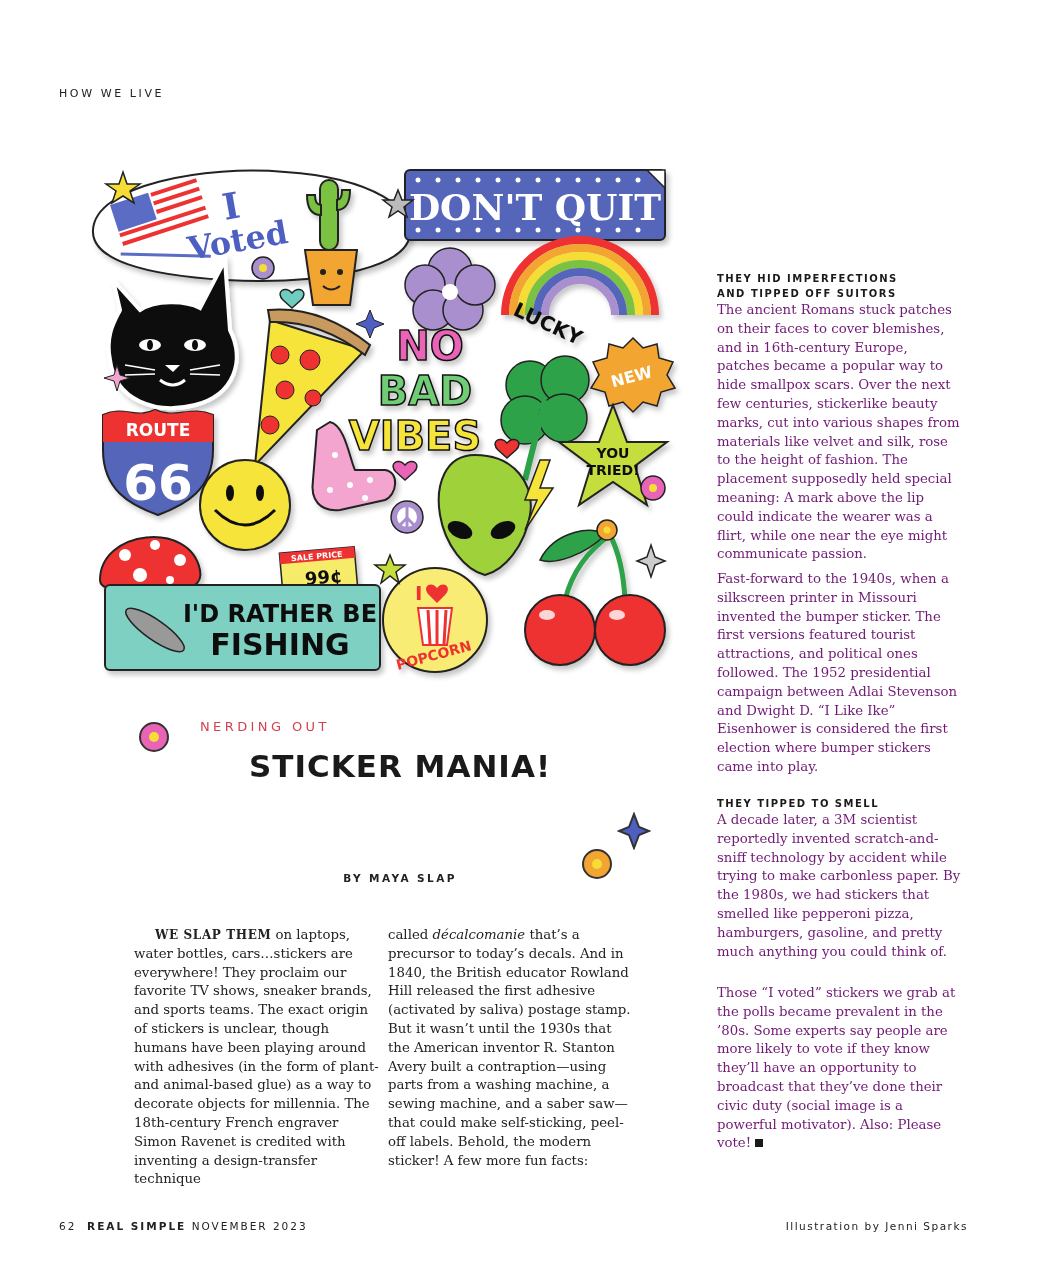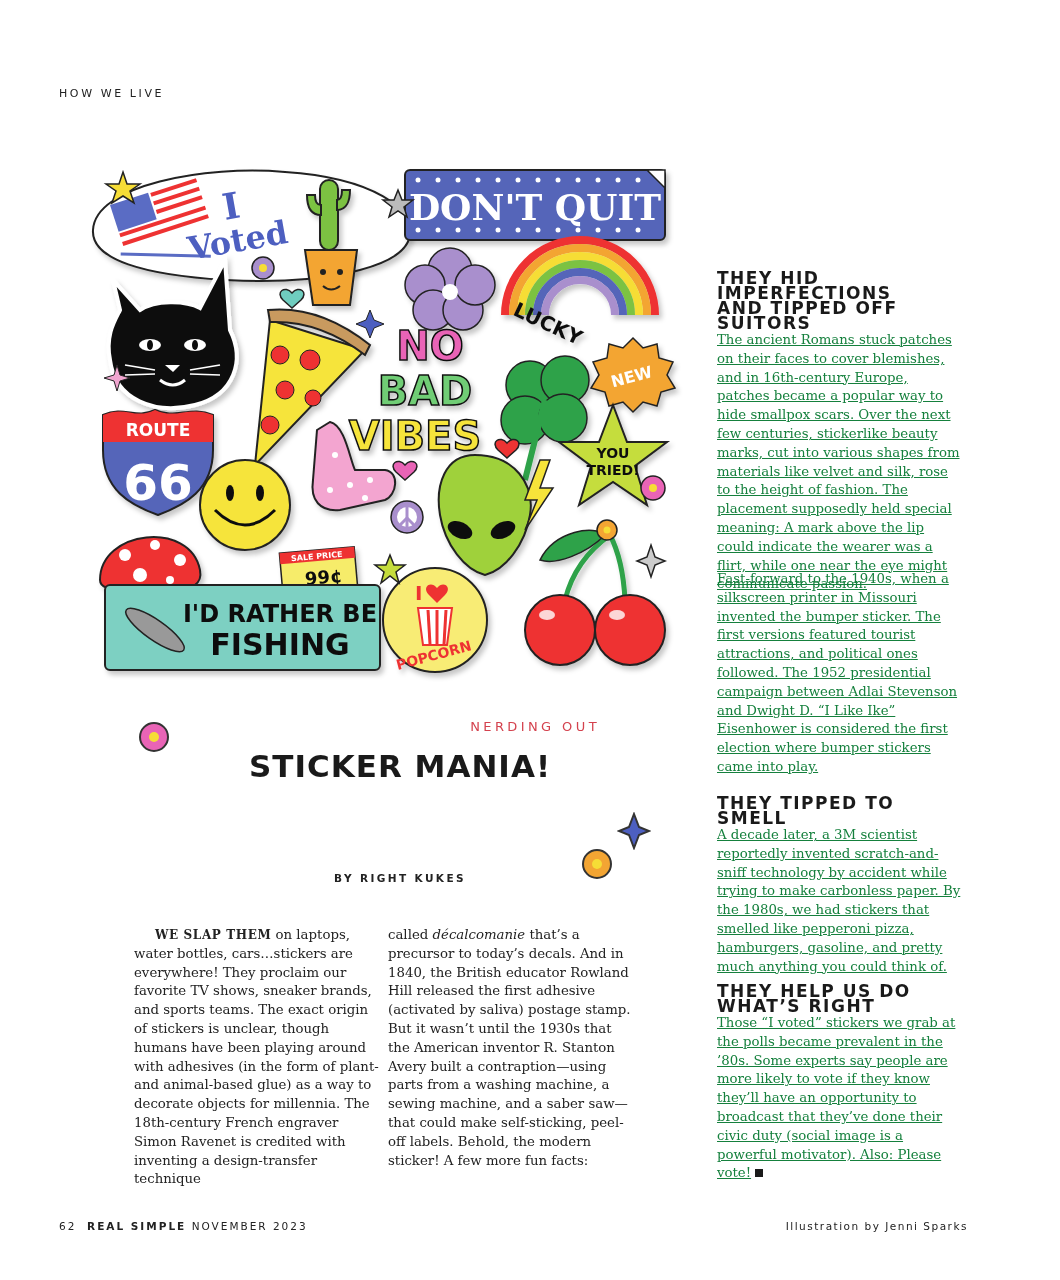--- a/index.html
+++ b/index.html
@@ -7,33 +7,33 @@
   .sans { font-family: "DejaVu Sans", "Liberation Sans", sans-serif; }
   .serif { font-family: "DejaVu Serif", "Liberation Serif", serif; }
   .abs { position:absolute; }
 
   .section-label { left:59px; top:87px; font-size:11px; letter-spacing:2.6px; color:#222; }
 
   
   .art { left:85px; top:160px; width:600px; height:535px; }
 
   
-  .kicker { left:200px; width:400px; top:719px; text-align:right; font-size:13px; letter-spacing:3.4px; color:#d4424e; }
+  .kicker { left:200px; width:400px; top:719px; text-align:left; font-size:13px; letter-spacing:3.4px; color:#d4424e; }
   .headline { left:150px; width:500px; top:748px; text-align:center; font-size:31px; font-weight:bold; letter-spacing:1px; color:#1a1a1a; }
   .dek { left:140px; width:520px; top:792px; text-align:center; font-size:26px; line-height:32px; color:#1e1e1e; }
   .byline { left:230px; width:340px; top:872px; text-align:center; font-size:10.5px; font-weight:bold; letter-spacing:2.4px; color:#222; }
 
   .col { font-size:13.3px; line-height:18.8px; color:#222; }
   .col1 { left:134px; top:926px; width:245px; }
   .col2 { left:388px; top:926px; width:245px; }
   .lead { font-weight:bold; letter-spacing:0.6px; font-size:12px;margin-left:21px; }
 
   .side { left:717px; width:245px; }
-  .side h4 { margin:0; font-size:17px; line-height:15px; letter-spacing:1.5px; font-weight:bold; color:#1a1a1a; }
-  .side p { margin:0; font-size:13.3px; line-height:18.8px; color:#15803d;text-decoration:underline; }
+  .side h4 { margin:0; font-size:10px; line-height:15px; letter-spacing:1.5px; font-weight:bold; color:#1a1a1a; }
+  .side p { margin:0; font-size:13.3px; line-height:18.8px; color:#701a75; }
 
   .footer-left { left:59px; top:1220px; font-size:10.5px; letter-spacing:2px; color:#222; }
   .footer-left b { font-weight:bold; }
   .footer-right { left:760px; width:208px; text-align:right; top:1220px; font-size:10.5px; letter-spacing:1.5px; color:#222; }
   .end-mark { display:inline-block; width:8px; height:8px; background:#1a1a1a; margin-left:4px; vertical-align:0; }
 </style>
 </head>
 <body>
 
 <div class="abs sans section-label">HOW WE LIVE</div>
@@ -311,37 +311,36 @@
   <svg width="38" height="38">
       <circle cx="19" cy="19" r="14" fill="#f3a533" stroke="#333" stroke-width="2"></circle>
       <circle cx="19" cy="19" r="5" fill="#f6dd36"></circle>
     </svg>
 </div>
 
 <div class="abs sans kicker">NERDING OUT</div>
 <div class="abs sans headline">STICKER MANIA!</div>
 <div class="abs serif dek">
 </div>
-<div class="abs sans byline">BY RIGHT KUKES</div>
+<div class="abs sans byline">BY MAYA SLAP</div>
 
 <div class="abs serif col col1"><span class="lead">WE SLAP THEM</span><span> on laptops, water bottles, cars…stickers are everywhere! They proclaim our favorite TV shows, sneaker brands, and sports teams. The exact origin of stickers is unclear, though humans have been playing around with adhesives (in the form of plant- and animal-based glue) as a way to decorate objects for millennia. The 18th-century French engraver Simon Ravenet is credited with inventing a design-transfer technique</span></div>
 <div class="abs serif col col2"><span>called </span><i>décalcomanie</i><span> that’s a precursor to today’s decals. And in 1840, the British educator Rowland Hill released the first adhesive (activated by saliva) postage stamp. But it wasn’t until the 1930s that the American inventor R. Stanton Avery built a contraption—using parts from a washing machine, a sewing machine, and a saber saw—that could make self-sticking, peel-off labels. Behold, the modern sticker! A few more fun facts:</span></div>
 
 <div class="abs side" style="top:271px;">
   <h4 class="sans"><span>THEY HID IMPERFECTIONS</span><br><span>AND TIPPED OFF SUITORS</span></h4>
   <p class="serif">The ancient Romans stuck patches on their faces to cover blemishes, and in 16th-century Europe, patches became a popular way to hide smallpox scars. Over the next few centuries, stickerlike beauty marks, cut into various shapes from materials like velvet and silk, rose to the height of fashion. The placement supposedly held special meaning: A mark above the lip could indicate the wearer was a flirt, while one near the eye might communicate passion.</p>
 </div>
 <div class="abs side" style="top:570px;">
   <p class="serif">Fast-forward to the 1940s, when a silkscreen printer in Missouri invented the bumper sticker. The first versions featured tourist attractions, and political ones followed. The 1952 presidential campaign between Adlai Stevenson and Dwight D. “I Like Ike” Eisenhower is considered the first election where bumper stickers came into play.</p>
 </div>
 <div class="abs side" style="top:796px;">
   <h4 class="sans">THEY TIPPED TO SMELL</h4>
   <p class="serif">A decade later, a 3M scientist reportedly invented scratch-and-sniff technology by accident while trying to make carbonless paper. By the 1980s, we had stickers that smelled like pepperoni pizza, hamburgers, gasoline, and pretty much anything you could think of.</p>
 </div>
 <div class="abs side" style="top:984px;">
-  <h4 class="sans">THEY HELP US DO WHAT’S RIGHT</h4>
   <p class="serif"><span>Those “I voted” stickers we grab at the polls became prevalent in the ’80s. Some experts say people are more likely to vote if they know they’ll have an opportunity to broadcast that they’ve done their civic duty (social image is a powerful motivator). Also: Please vote!</span><span class="end-mark"></span></p>
 </div>
 
 <div class="abs sans footer-left">
   <span>62</span>&nbsp;&nbsp;<b>REAL SIMPLE</b>&nbsp;<span>NOVEMBER 2023</span>
 </div>
 <div class="abs sans footer-right">Illustration by Jenni Sparks</div>
 
 </body></html>

